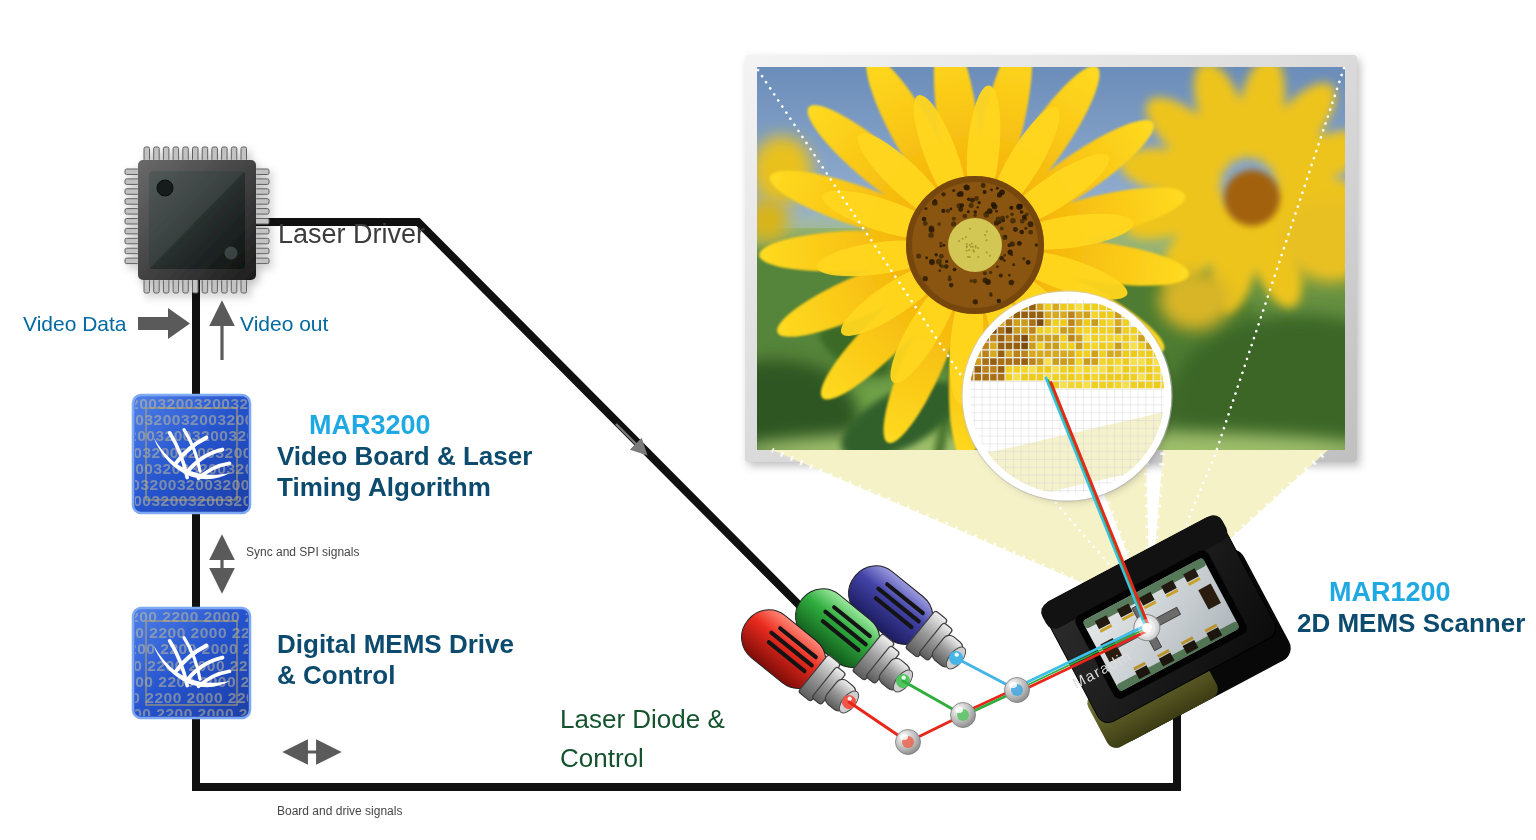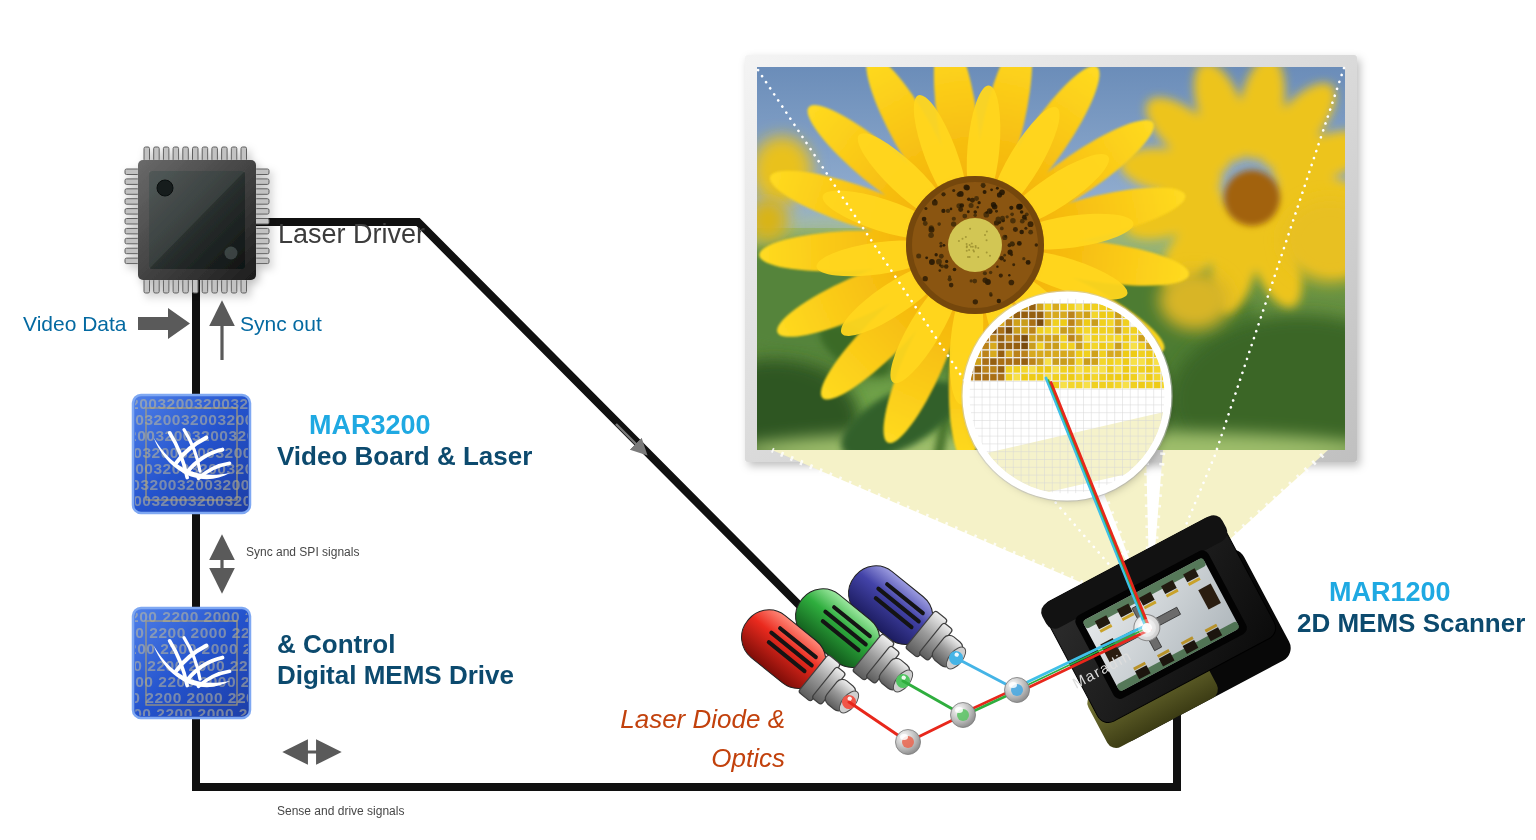--- a/index.html
+++ b/index.html
@@ -5,21 +5,21 @@
   html,body{margin:0;padding:0;background:#fff;}
   #stage{position:relative;width:1536px;height:840px;background:#fff;overflow:hidden;
          font-family:"Liberation Sans",sans-serif;}
   #gfx{position:absolute;left:0;top:0;}
   .lbl{position:absolute;color:#3c3c3c;white-space:nowrap;}
   .mar .code{font-weight:bold;font-size:27px;color:#1fa9e2;line-height:31px;margin-left:32px;}
   .mar .desc{font-weight:bold;font-size:26px;color:#0c4a6e;line-height:31px;}
   .small{font-size:12px;color:#474747;}
   .big{font-size:27px;color:#3c3c3c;margin-top:46px;}
   .mid{font-size:21px;color:#0369a1;}
-  .diode-lbl{font-size:26px;color:#c2410c;line-height:39px;text-align:right;font-style:italic;}
+  .diode-lbl{font-size:26px;color:#14532d;line-height:39px;}
 </style>
 </head>
 <body>
 
 <div id="stage">
 
 <svg id="gfx" width="1536" height="840" viewBox="0 0 1536 840">
   <defs>
     <linearGradient id="skyG" x1="0" y1="0" x2="0" y2="1">
       <stop offset="0" stop-color="#6b8db9"></stop>
@@ -889,39 +889,40 @@
     <path d="M138,317 L168,317 L168,308 L190,323.5 L168,339 L168,330 L138,330 Z" fill="#5a5a5a"></path>
     <line x1="222" y1="360" x2="222" y2="308" stroke="#5a5a5a" stroke-width="3.2" marker-end="url(#ah)"></line>
     <line x1="222" y1="542" x2="222" y2="586" stroke="#5a5a5a" stroke-width="3.2" marker-start="url(#ah)" marker-end="url(#ah)"></line>
     <line x1="290" y1="752" x2="334" y2="752" stroke="#5a5a5a" stroke-width="3.2" marker-start="url(#ah)" marker-end="url(#ah)"></line>
     <line x1="616" y1="424" x2="644" y2="452" stroke="#7a7a7a" stroke-width="2.4" marker-end="url(#ah2)"></line>
   </g>
 </svg>
 
 <div class="lbl big" style="left:278px;top:173px">Laser Driver</div>
 <div class="lbl mid" style="left:23px;top:312px">Video Data</div>
-<div class="lbl mid" style="left:240px;top:312px">Sync out</div>
+<div class="lbl mid" style="left:240px;top:312px">Video out</div>
 
 <div class="lbl mar" style="left:277px;top:410px">
   <div class="code">MAR3200</div>
   <div class="desc">Video Board &amp; Laser</div>
+  <div class="desc">Timing Algorithm</div>
 </div>
 
 <div class="lbl small" style="left:246px;top:545px">Sync and SPI signals</div>
 
 <div class="lbl mar" style="left:277px;top:629px">
+  <div class="desc">Digital MEMS Drive</div>
   <div class="desc">&amp; Control</div>
-  <div class="desc">Digital MEMS Drive</div>
 </div>
 
-<div class="lbl small" style="left:277px;top:804px">Sense and drive signals</div>
+<div class="lbl small" style="left:277px;top:804px">Board and drive signals</div>
 
 <div class="lbl diode-lbl" style="left:560px;top:700px;width:225px">
   <div>Laser Diode &amp;</div>
-  <div>Optics</div>
+  <div>Control</div>
 </div>
 
 <div class="lbl mar" style="left:1297px;top:577px">
   <div class="code">MAR1200</div>
   <div class="desc">2D MEMS Scanner</div>
 </div>
 
 </div>
 
 </body></html>

